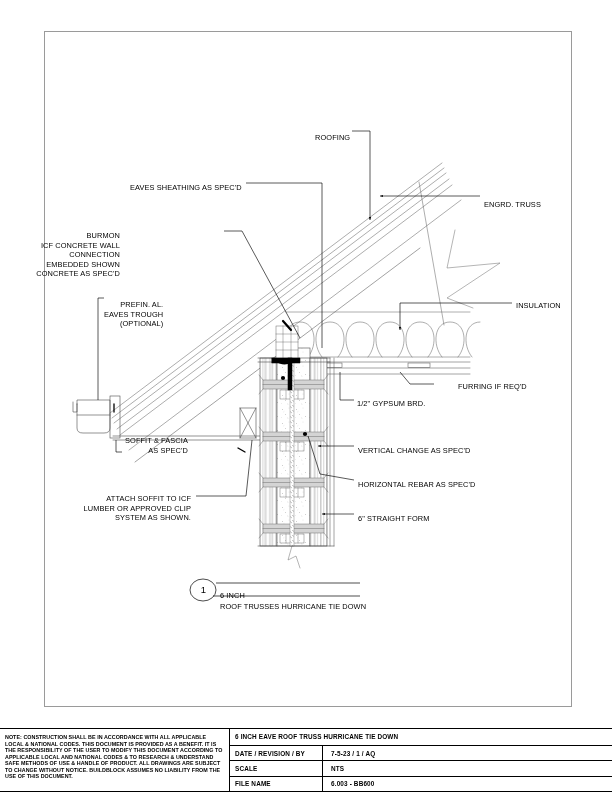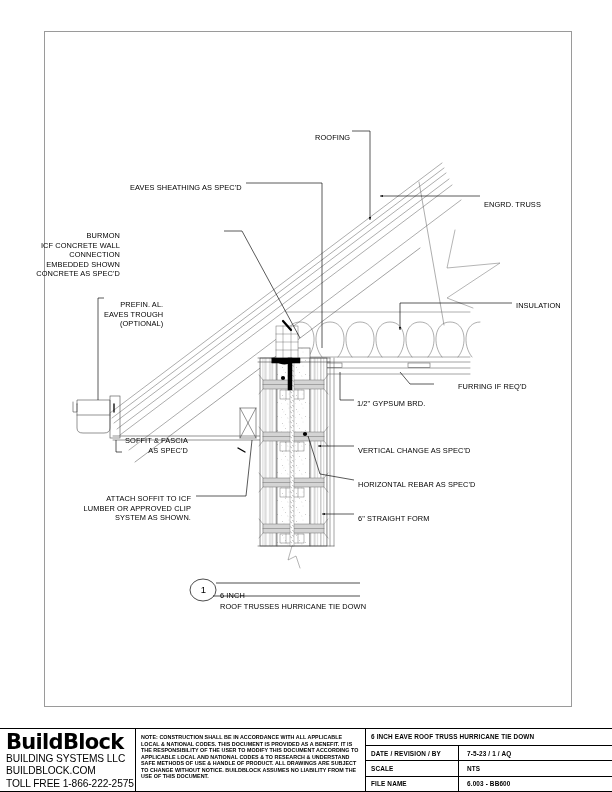--- a/index.html
+++ b/index.html
@@ -302,26 +302,20 @@
 SYSTEM AS SHOWN.</div>
     <div class="lbl" style="left: 358px; top: 514px;">6" STRAIGHT FORM</div>
   </div>
 
 <div class="lbl c" style="left:196px;top:585px;width:15px;font-size:9.5px;">1</div>
 <div class="lbl" style="left:220px;top:578px;margin-top:24px;">ROOF TRUSSES HURRICANE TIE DOWN</div>
 <div class="lbl" style="left:220px;top:591px;">6 INCH</div>
 
 <div id="title-block">
 
-  <div id="tb-logo">
-    <div class="brand">BuildBlock</div>
-    <div class="ln">BUILDING SYSTEMS LLC</div>
-    <div class="ln">BUILDBLOCK.COM</div>
-    <div class="ln">TOLL FREE 1-866-222-2575</div>
-  </div>
 
   <div id="tb-note">NOTE: CONSTRUCTION SHALL BE IN ACCORDANCE WITH ALL APPLICABLE LOCAL &amp; NATIONAL CODES. THIS DOCUMENT IS PROVIDED AS A BENEFIT. IT IS THE RESPONSIBILITY OF THE USER TO MODIFY THIS DOCUMENT ACCORDING TO APPLICABLE LOCAL AND NATIONAL CODES &amp; TO RESEARCH &amp; UNDERSTAND SAFE METHODS OF USE &amp; HANDLE OF PRODUCT. ALL DRAWINGS ARE SUBJECT TO CHANGE WITHOUT NOTICE. BUILDBLOCK ASSUMES NO LIABILITY FROM THE USE OF THIS DOCUMENT.</div>
 
   <div id="tb-right">
     <div id="tb-title">6 INCH EAVE ROOF TRUSS HURRICANE TIE DOWN</div>
     <div class="tb-row">
       <div class="tb-key">DATE / REVISION / BY</div>
       <div class="tb-val">7-5-23 / 1 / AQ</div>
     </div>
     <div class="tb-row">

